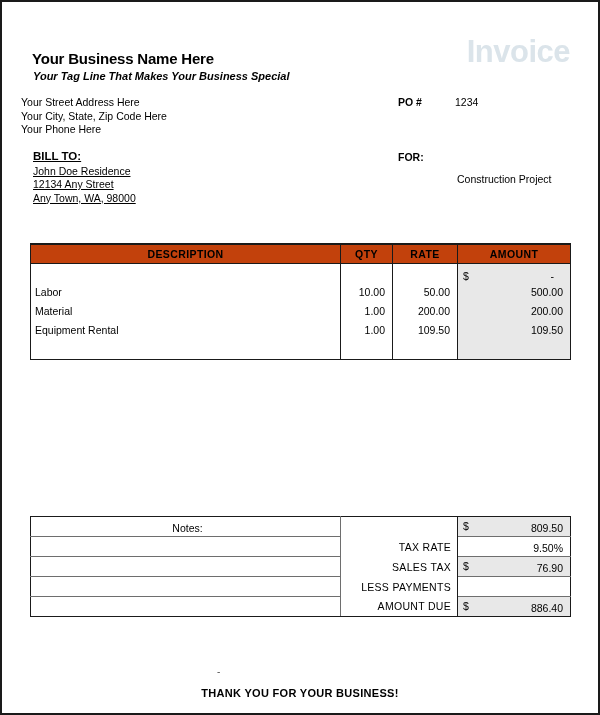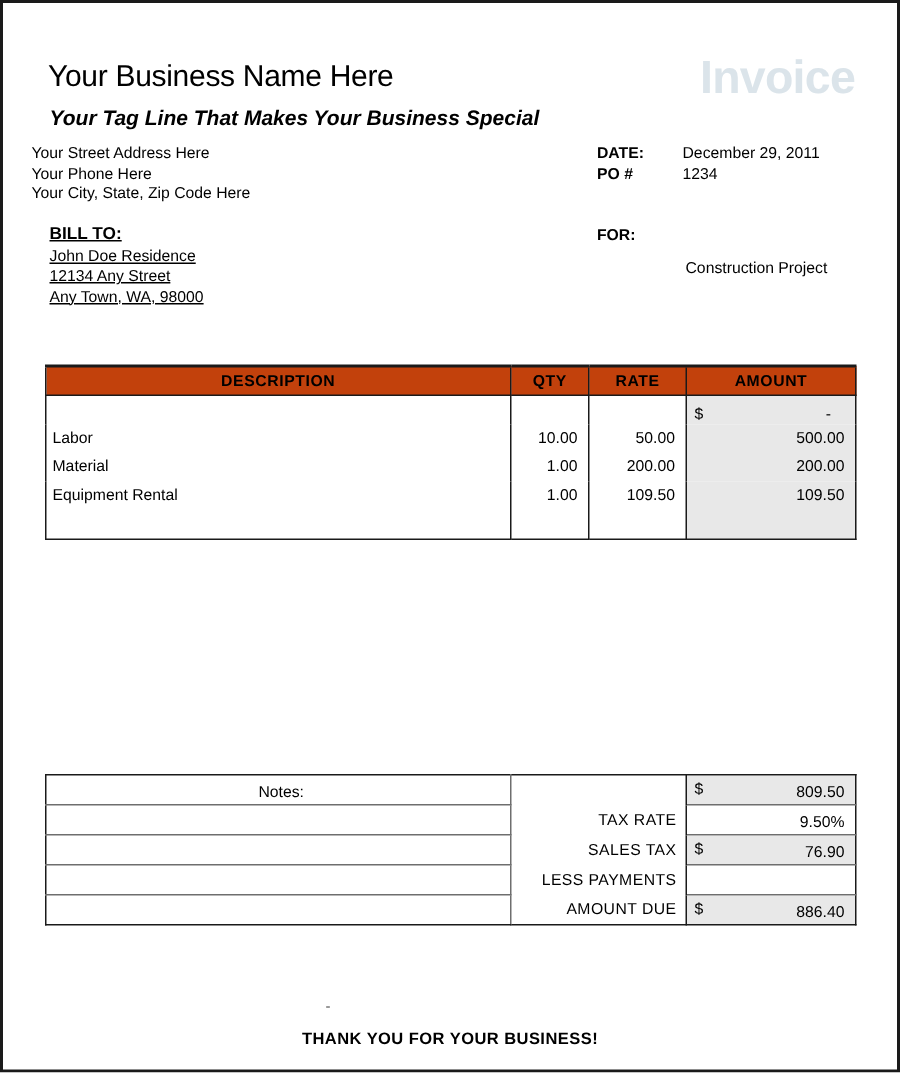--- a/index.html
+++ b/index.html
@@ -26,41 +26,41 @@
 
   
   .header {
     position: absolute;
     left: 0; right: 0; top: 0;
     height: 236px;
   }
   .biz-name {
     position: absolute;
     left: 30px;
-    top: 38px;
-    font-size: 20px;
-    font-weight: normal;
+    top: 48px;
+    font-size: 15px;
+    font-weight: bold;
     letter-spacing: -0.2px;
     white-space: nowrap;
   }
   .invoice-word {
     position: absolute;
     right: 28px;
     top: 32px;
     font-size: 31px;
     font-weight: bold;
     color: #dbe4ea;
     letter-spacing: -0.5px;
     white-space: nowrap;
   }
   .tagline {
     position: absolute;
     left: 31px;
     top: 68px;
-    font-size: 14px;
+    font-size: 11px;
     font-weight: bold;
     font-style: italic;
     white-space: nowrap;
   }
   .addr {
     position: absolute;
     left: 19px;
     top: 94px;
     font-size: 10.5px;
     line-height: 13.5px;
@@ -236,29 +236,25 @@
 
 <div class="page">
 
   <div class="header">
     <div class="biz-name">Your Business Name Here</div>
     <div class="invoice-word">Invoice</div>
     <div class="tagline">Your Tag Line That Makes Your Business Special</div>
 
     <div class="addr">
       <div>Your Street Address Here</div>
+      <div>Your City, State, Zip Code Here</div>
       <div>Your Phone Here</div>
-      <div>Your City, State, Zip Code Here</div>
     </div>
 
     <div class="meta">
-      <div class="meta-row">
-        <span class="meta-label">DATE:</span>
-        <span class="meta-val">December 29, 2011</span>
-      </div>
       <div class="meta-row">
         <span class="meta-label">PO #</span>
         <span class="meta-val">1234</span>
       </div>
     </div>
 
     <div class="billto">
       <div class="bt-head">BILL TO:</div>
       <div>John Doe Residence</div>
       <div>12134 Any Street</div>

